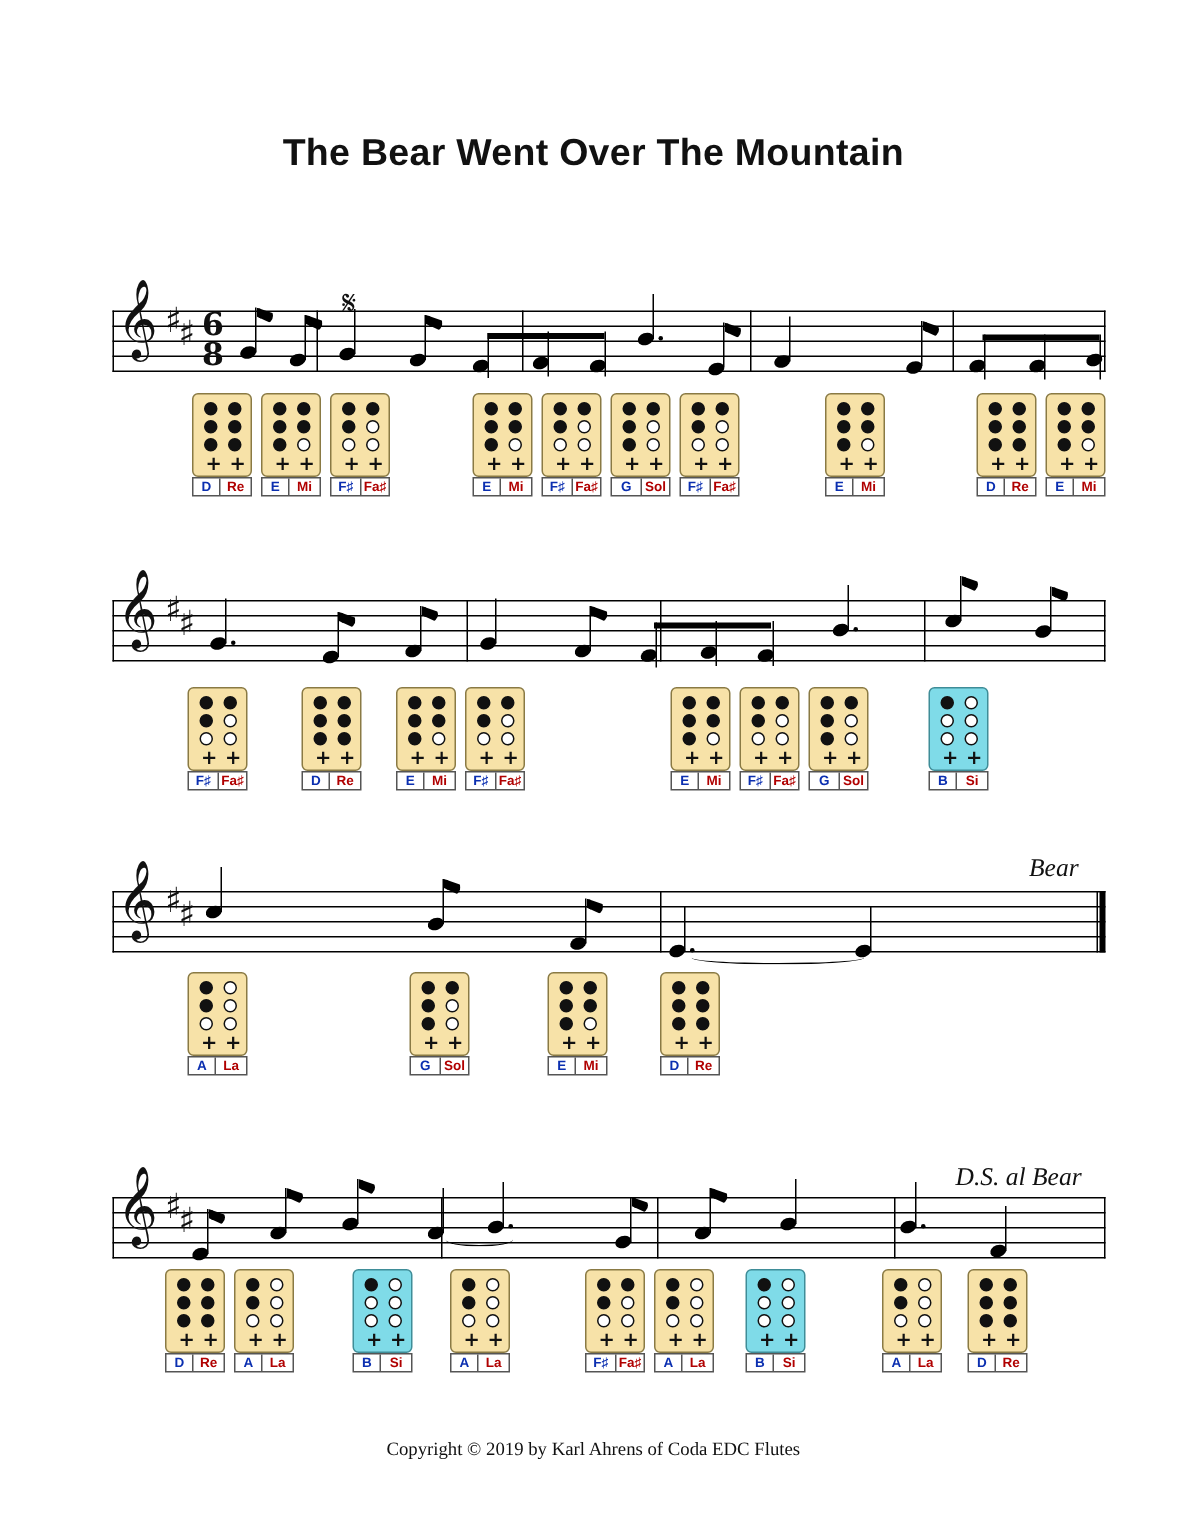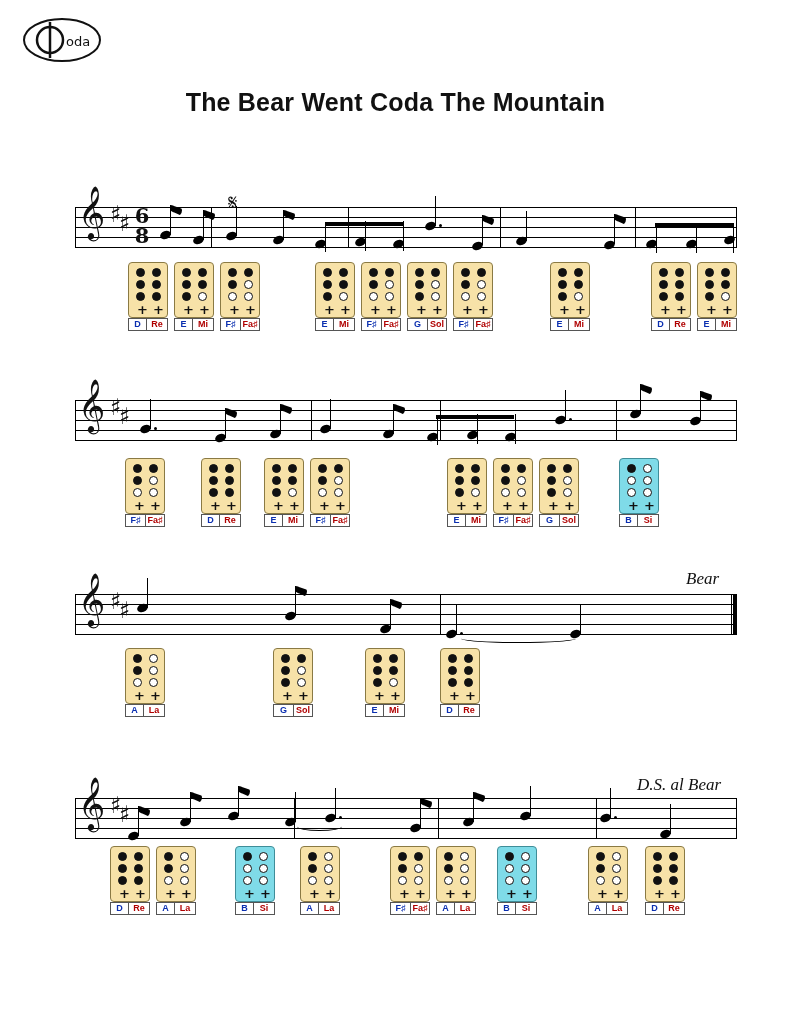--- a/index.html
+++ b/index.html
@@ -85,30 +85,22 @@
   .footer{
     position:absolute;left:0;top:959px;width:791px;text-align:center;
     font-size:12.5px;font-family:"Liberation Serif", serif;color:#111;
   }
 </style>
 </head>
 <body>
 
 <div class="page">
 
-  <div class="logo">
-    <svg width="80" height="48" viewBox="0 0 80 48">
-      <ellipse cx="40" cy="24" rx="38" ry="21" fill="none" stroke="#111" stroke-width="2"></ellipse>
-      <circle cx="28" cy="24" r="13" fill="none" stroke="#111" stroke-width="2.5"></circle>
-      <line x1="28" y1="6" x2="28" y2="42" stroke="#111" stroke-width="2.5"></line>
-      <text x="44" y="30" font-family="DejaVu Sans, sans-serif" font-size="13" fill="#111">oda</text>
-    </svg>
-  </div>
-
-  <div class="title">The Bear Went Coda The Mountain</div>
+
+  <div class="title">The Bear Went Over The Mountain</div>
 
   <div class="system" style="top:0;">
     <div class="staff" style="top:207px;">
       <div class="line l0"></div>
         <div class="line l1"></div>
         <div class="line l2"></div>
         <div class="line l3"></div>
         <div class="line l4"></div>
       <div class="barline" style="left:0px;"></div>
       <div class="barline" style="left:136px;"></div>
@@ -898,14 +890,15 @@
           <div class="plus" style="left:24px;top:42px;">+</div>
       </div>
       <div class="fstem"></div>
       <div class="label">
           <span class="ln">D</span>
           <span class="lr">Re</span>
         </div>
     </div>
   </div>
 
+  <div class="footer">Copyright © 2019 by Karl Ahrens of Coda EDC Flutes</div>
 
 </div>
 
 </body></html>

